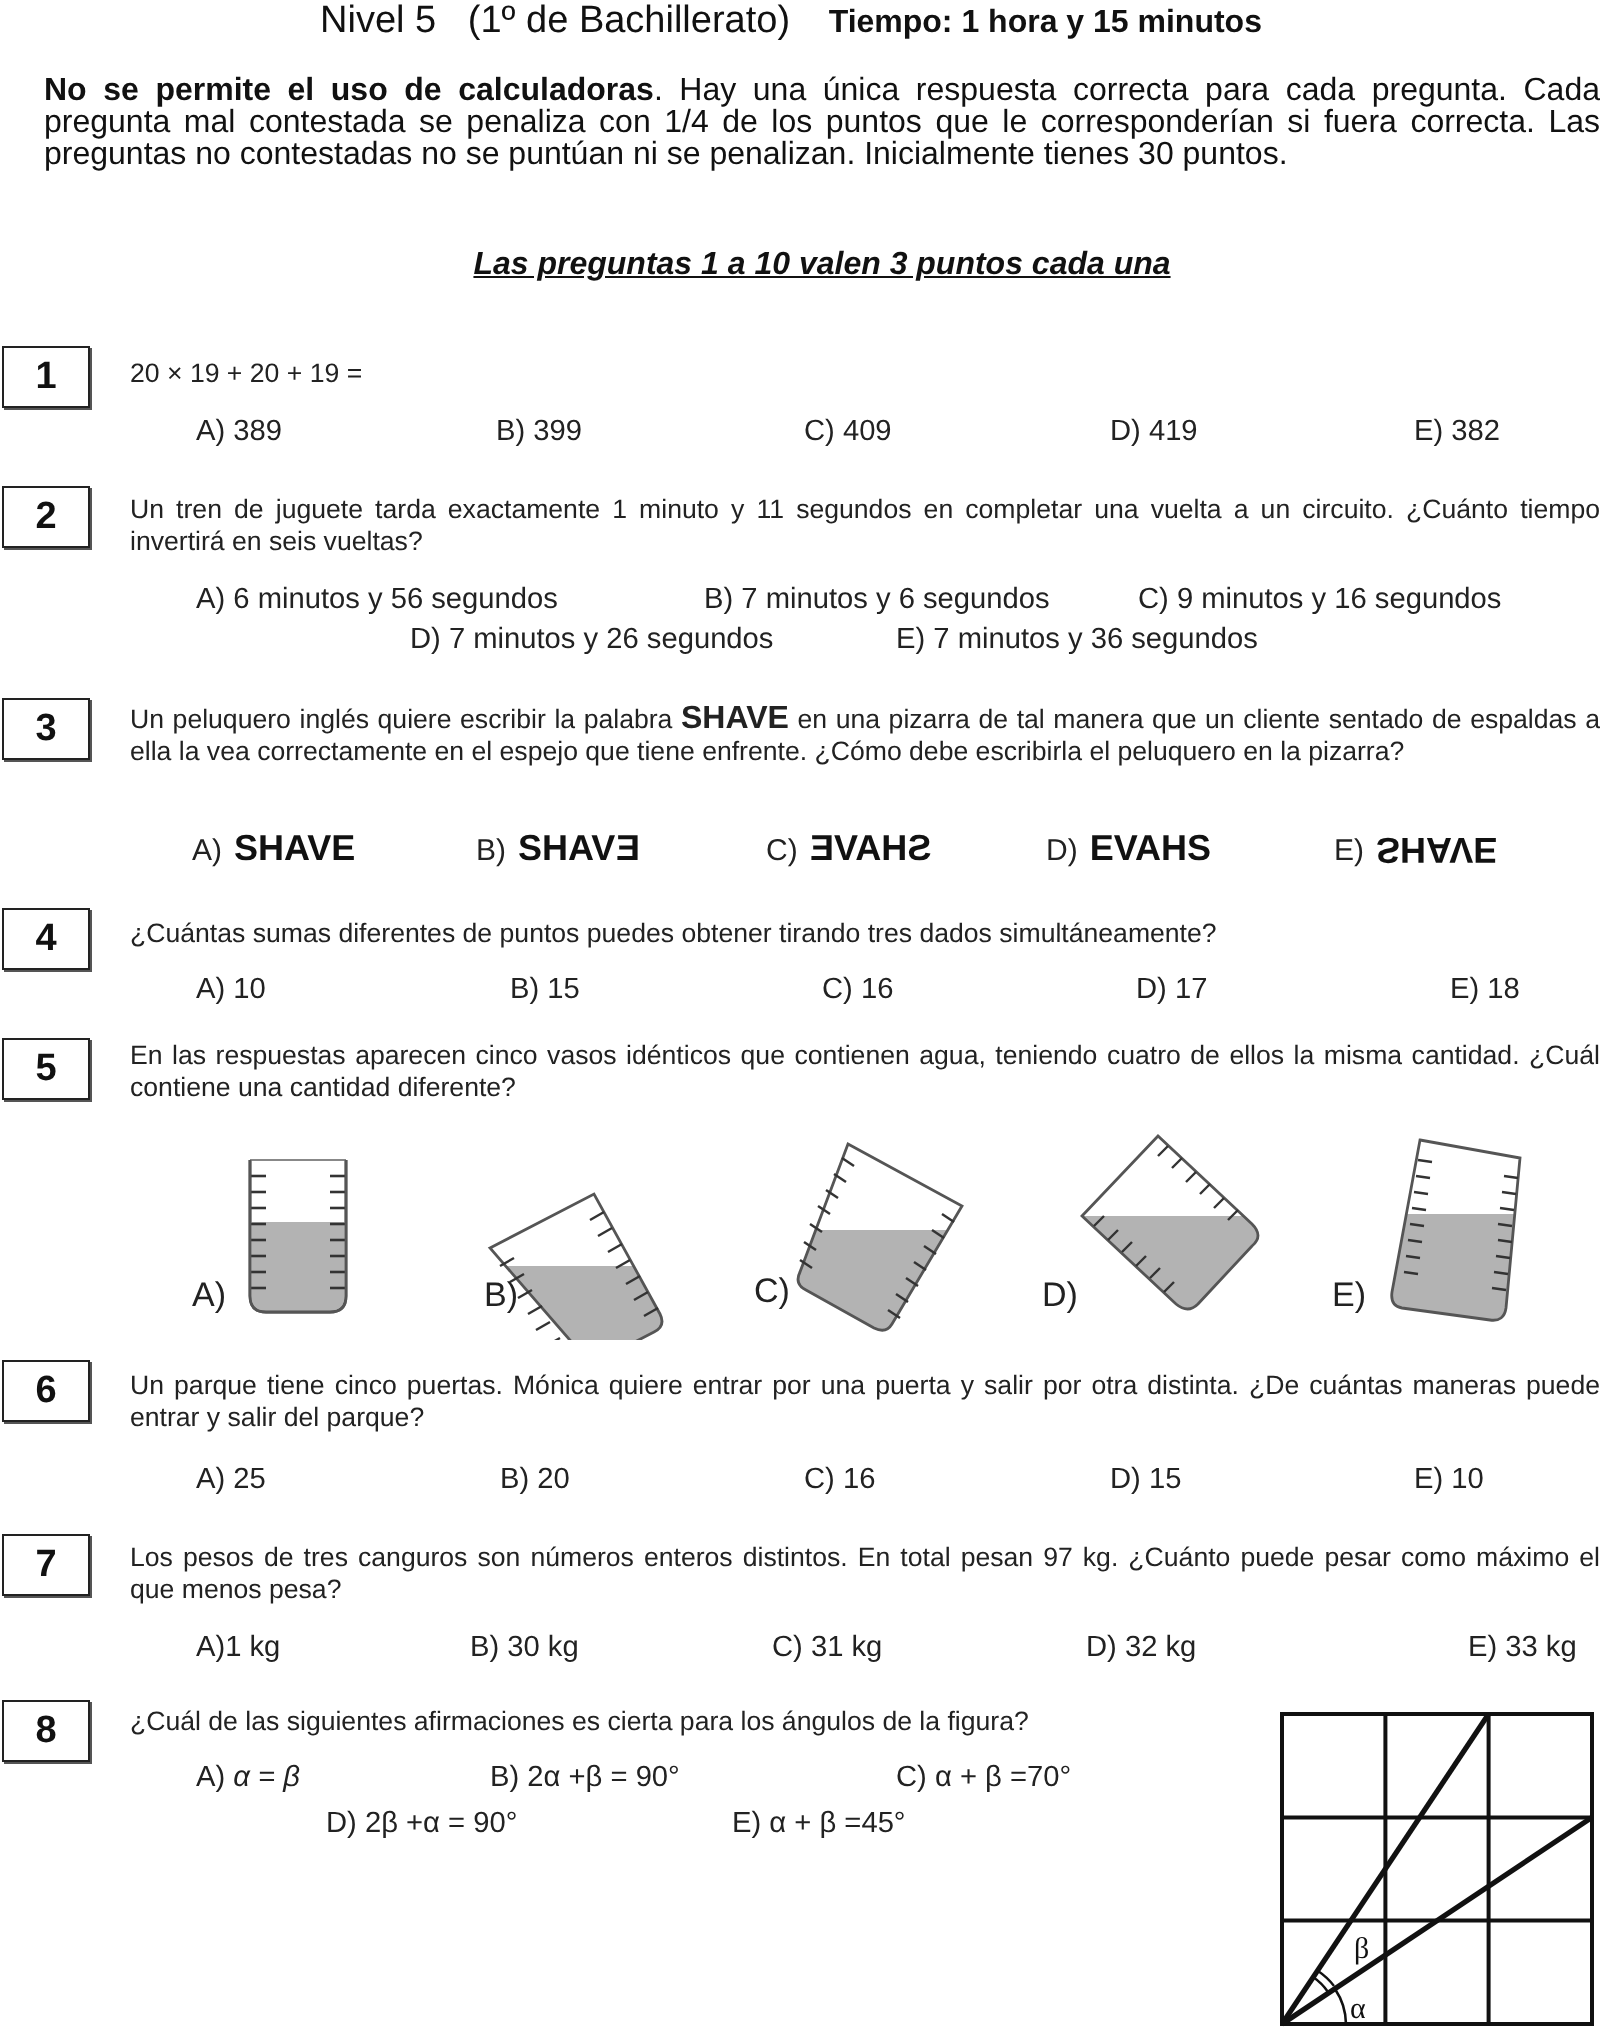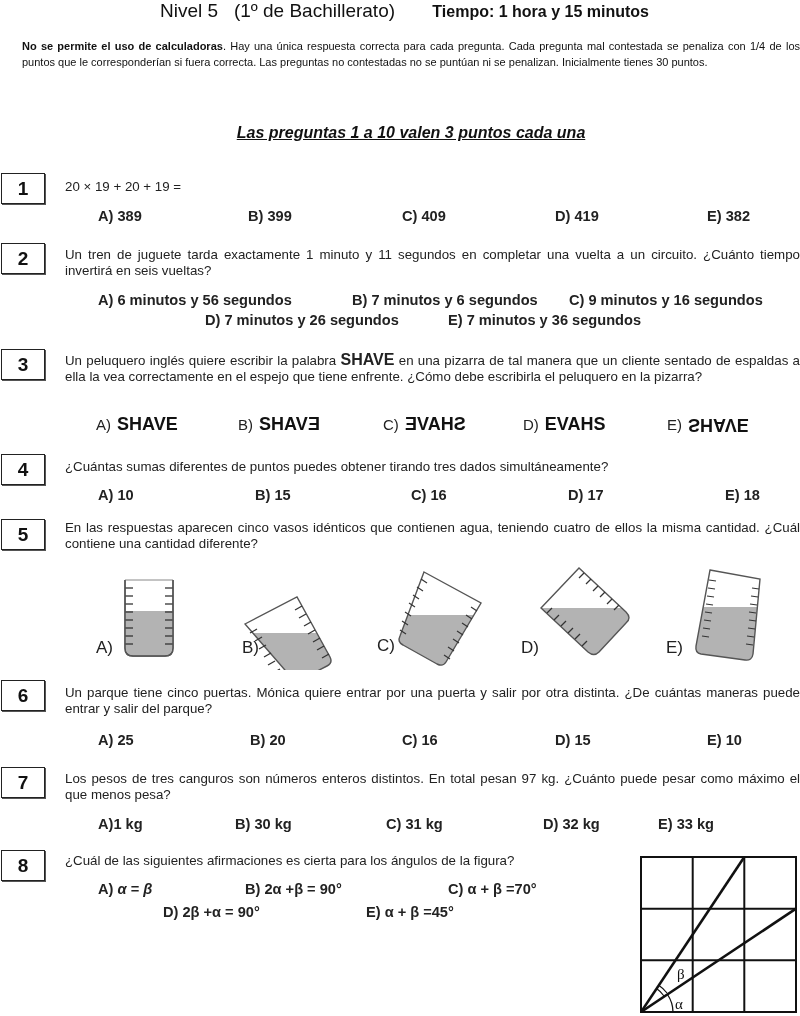--- a/index.html
+++ b/index.html
@@ -1,28 +1,28 @@
 <!DOCTYPE html>
 <html><head>
 <meta charset="utf-8">
 <style>
   html, body { margin:0; padding:0; background:#ffffff; }
   body { width:800px; height:1016px; position:relative; overflow:hidden;
          font-family:"Liberation Sans", sans-serif; color:#222; }
   .abs { position:absolute; }
   .title-main { left:160px; top:0px; font-size:19px; color:#111; white-space:nowrap; }
   .title-main .lvl { font-weight:normal; }
-  .title-main .time { font-weight:bold; font-size:16px; margin-left:32px; }
-  .intro { left:22px; top:38px; width:778px; font-size:11px; line-height:16px; text-align:justify; color:#111; }
+  .title-main .time { font-weight:bold; font-size:16px; margin-left:14px; }
+  .intro { left:22px; top:38px; width:778px; font-size:16px; line-height:16px; text-align:justify; color:#111; }
   .intro b { font-weight:bold; }
   .section { left:0; width:822px; top:124px; text-align:center; font-size:16px; font-weight:bold; font-style:italic; text-decoration:underline; color:#111; }
   .qbox { left:1px; width:42px; height:29px; border:1px solid #222; box-shadow:1px 1px 0 #555;
           font-weight:bold; font-size:19px; text-align:center; line-height:29px; color:#111; }
   .qtext { left:65px; width:735px; font-size:13.3px; line-height:16px; text-align:justify; color:#222; }
-  .opt { font-size:14.6px; white-space:nowrap; color:#222;font-weight:bold; }
+  .opt { font-size:14.6px; white-space:nowrap; color:#222; }
   .shave { font-weight:bold; font-size:18px; color:#111; display:inline-block; }
   .shave-lbl { font-size:15px; color:#222; margin-right:6px; }
   .mir { display:inline-block; transform:scaleX(-1); }
   .flipv { display:inline-block; transform:scaleY(-1); }
   .inline-shave { font-weight:bold; font-size:16px; }
   .beaker-lbl { font-size:17px; color:#222; }
   .greek { font-style:italic; }
 </style>
 </head>
 <body>
@@ -230,21 +230,21 @@
 <div class="abs opt" style="left:402px;top:732px">C) 16</div>
 <div class="abs opt" style="left:555px;top:732px">D) 15</div>
 <div class="abs opt" style="left:707px;top:732px">E) 10</div>
 
 <div class="abs qbox" style="top:767px">7</div>
 <div class="abs qtext" style="top:771px">Los pesos de tres canguros son números enteros distintos. En total pesan 97 kg. ¿Cuánto puede pesar como máximo el que menos pesa?</div>
 <div class="abs opt" style="left:98px;top:816px">A)1 kg</div>
 <div class="abs opt" style="left:235px;top:816px">B) 30 kg</div>
 <div class="abs opt" style="left:386px;top:816px">C) 31 kg</div>
 <div class="abs opt" style="left:543px;top:816px">D) 32 kg</div>
-<div class="abs opt" style="left:658px;top:816px">E) 33 kg</div>
+<div class="abs opt" style="left:734px;top:816px">E) 33 kg</div>
 
 <div class="abs qbox" style="top:850px">8</div>
 <div class="abs qtext" style="top:853px;width:560px">¿Cuál de las siguientes afirmaciones es cierta para los ángulos de la figura?</div>
 <div class="abs opt" style="left:98px;top:881px"><span style="white-space:pre">A) </span><span class="greek">α = β</span></div>
 <div class="abs opt" style="left:245px;top:881px"><span style="white-space:pre">B) </span><span>2α +β = 90°</span></div>
 <div class="abs opt" style="left:448px;top:881px"><span style="white-space:pre">C) </span><span>α + β =70°</span></div>
 <div class="abs opt" style="left:163px;top:904px"><span style="white-space:pre">D) </span><span>2β +α = 90°</span></div>
 <div class="abs opt" style="left:366px;top:904px"><span style="white-space:pre">E) </span><span>α + β =45°</span></div>
 
 <svg class="abs" style="left:640px;top:856px" width="158" height="158">

